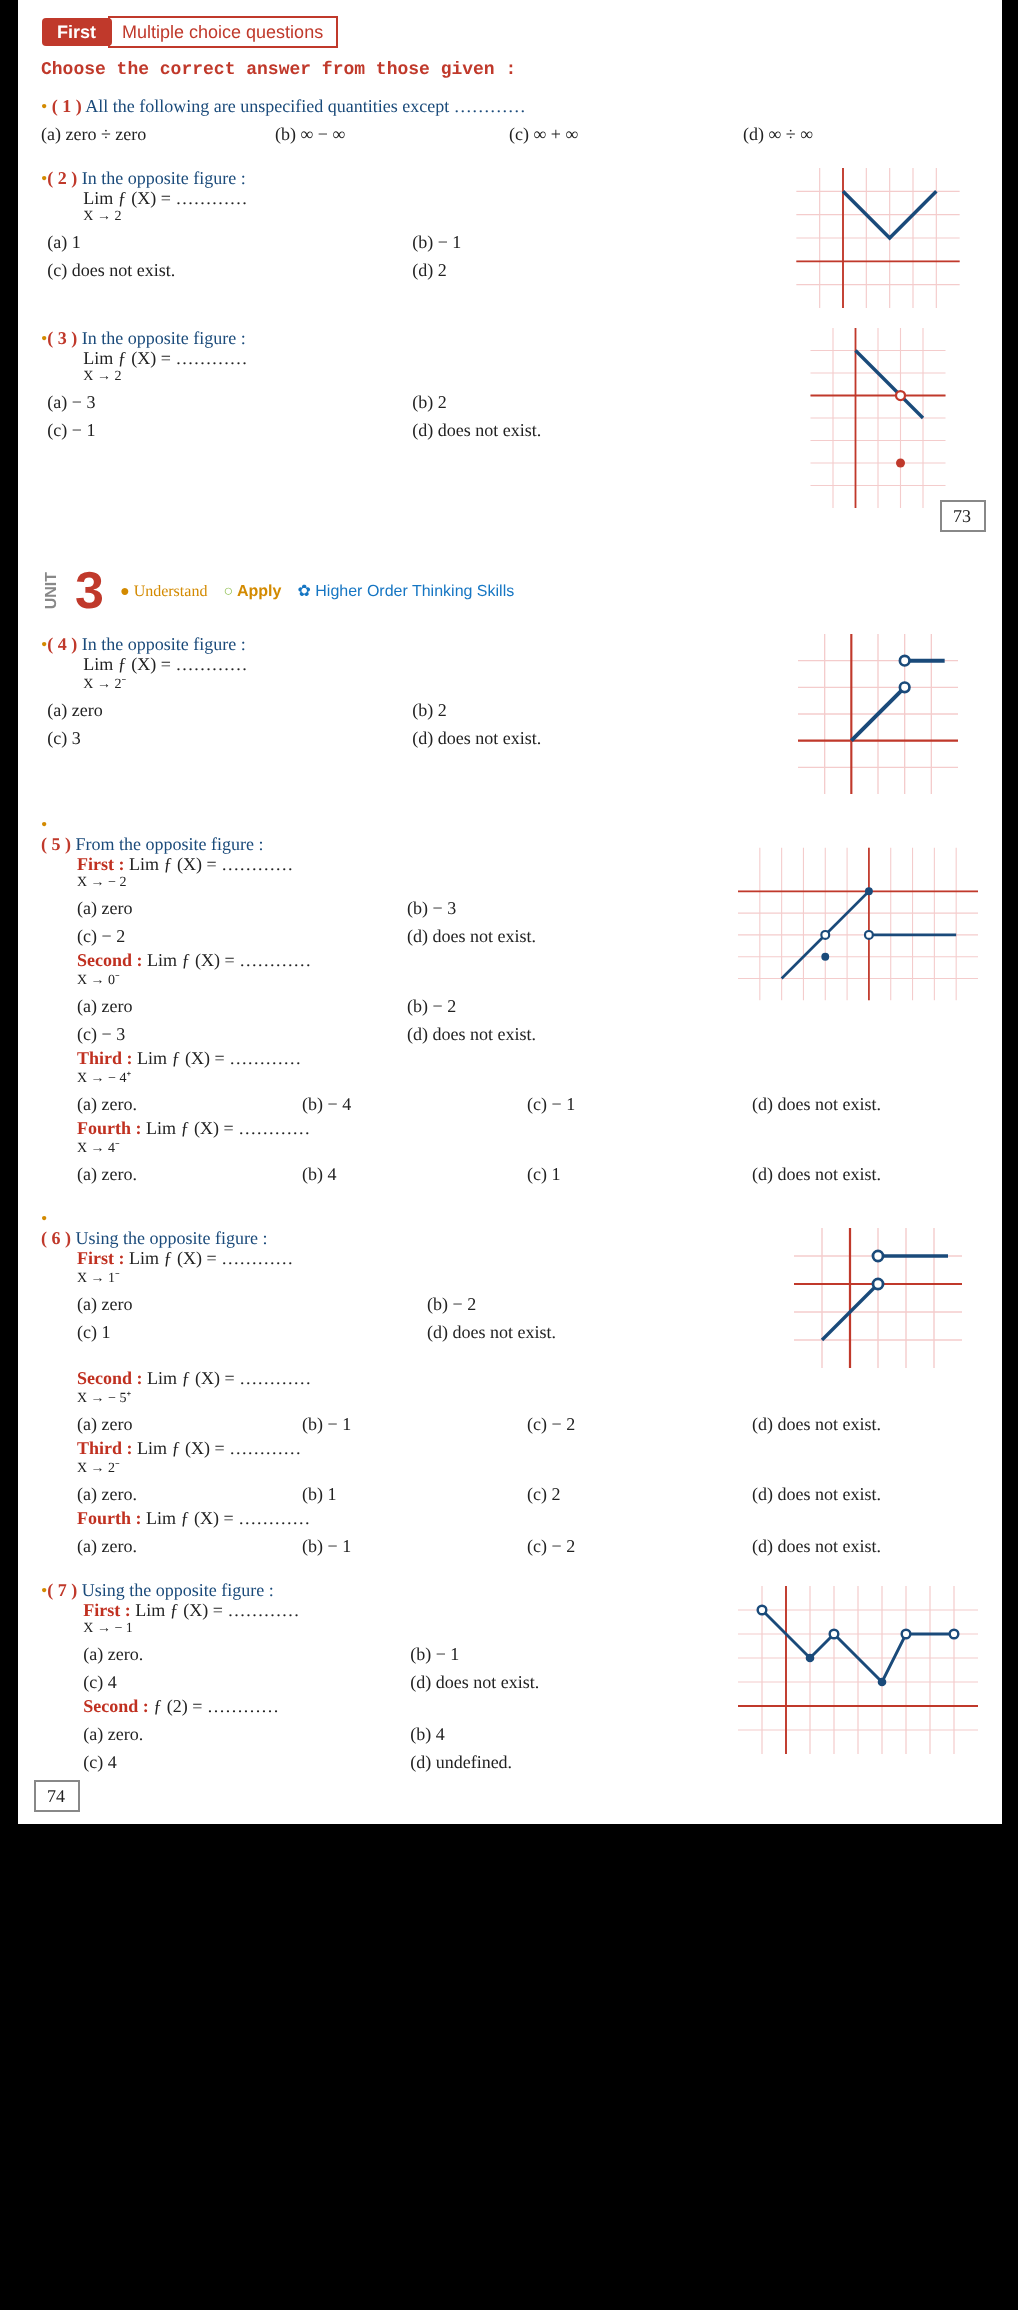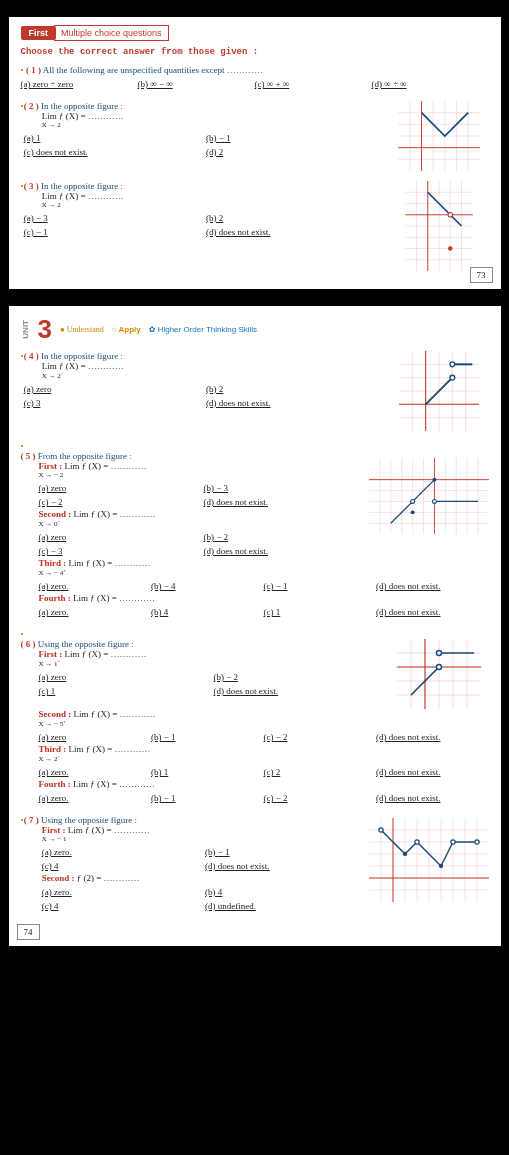--- a/index.html
+++ b/index.html
@@ -1,25 +1,25 @@
 <!DOCTYPE html>
 <html><head>
 <meta charset="utf-8">
 <style>
 body { margin:0; padding:0; background:#000; font-family:Georgia, serif; font-size:9px; color:#222; }
-.page { background:#fff; margin:17px auto; width:492px; padding:8px 12px; box-sizing:border-box; position:relative; }
+.page { background:#fff; margin:0 auto; width:492px; padding:8px 12px; box-sizing:border-box; position:relative; }
 .sec-label { display:inline-block; background:#c0392b; color:#fff; padding:2px 8px; font-weight:bold; font-family:Arial; border-radius:2px; }
 .sec-title { display:inline-block; border:1px solid #c0392b; color:#c0392b; padding:2px 6px; margin-left:-2px; font-family:Arial; }
 .instr { color:#c0392b; margin:6px 0 8px 0; font-family:Liberation Mono, monospace; font-weight:bold; font-size:9px; }
 .q { margin:4px 0 10px 0; }
 .qnum { color:#c0392b; font-weight:bold; }
 .qtext { color:#1a4a7a; }
 .lim { font-family:Georgia; font-size:9px; }
 .lim .sub { font-size:7px; display:block; }
-.opts { display:flex; flex-wrap:wrap; margin-top:2px;text-decoration:underline; }
+.opts { display:flex; flex-wrap:wrap; margin-top:2px; }
 .opt { padding:2px 0; }
 .w25 { width:25%; }
 .w50 { width:50%; }
 .part { color:#c03020; font-weight:bold; }
 .unit-bar { display:flex; align-items:center; gap:8px; margin-bottom:6px; }
 .unit-q { font-family:Arial; font-weight:bold; color:#888; font-size:8px; writing-mode:vertical-rl; transform:rotate(180deg); }
 .unit-n { color:#c0392b; font-size:26px; font-weight:bold; font-family:Arial; }
 .understand { color:#d38a00; font-size:8px; font-family:Liberation Serif, serif; }
 .apply { color:#d38a00; font-size:8px; font-family:Arial; font-weight:bold; }
 .hots { color:#1676c3; font-size:8px; font-family:Arial; }
@@ -229,21 +229,21 @@
     <div style="margin-left:18px;">
       <span class="part">Third :</span>
       <span class="lim"><span>Lim  ƒ (X) = …………</span><span class="sub">X → − 4⁺</span></span>
       <div class="opts">
         <div class="opt w25">(a) zero.</div>
         <div class="opt w25">(b) − 4</div>
         <div class="opt w25">(c) − 1</div>
         <div class="opt w25">(d) does not exist.</div>
       </div>
       <span class="part">Fourth :</span>
-      <span class="lim"><span>Lim  ƒ (X) = …………</span></span>
+      <span class="lim"><span>Lim  ƒ (X) = …………</span><span class="sub">X → 4⁻</span></span>
       <div class="opts">
         <div class="opt w25">(a) zero.</div>
         <div class="opt w25">(b) 4</div>
         <div class="opt w25">(c) 1</div>
         <div class="opt w25">(d) does not exist.</div>
       </div>
     </div>
   </div>
 
   <div class="q bullet">

